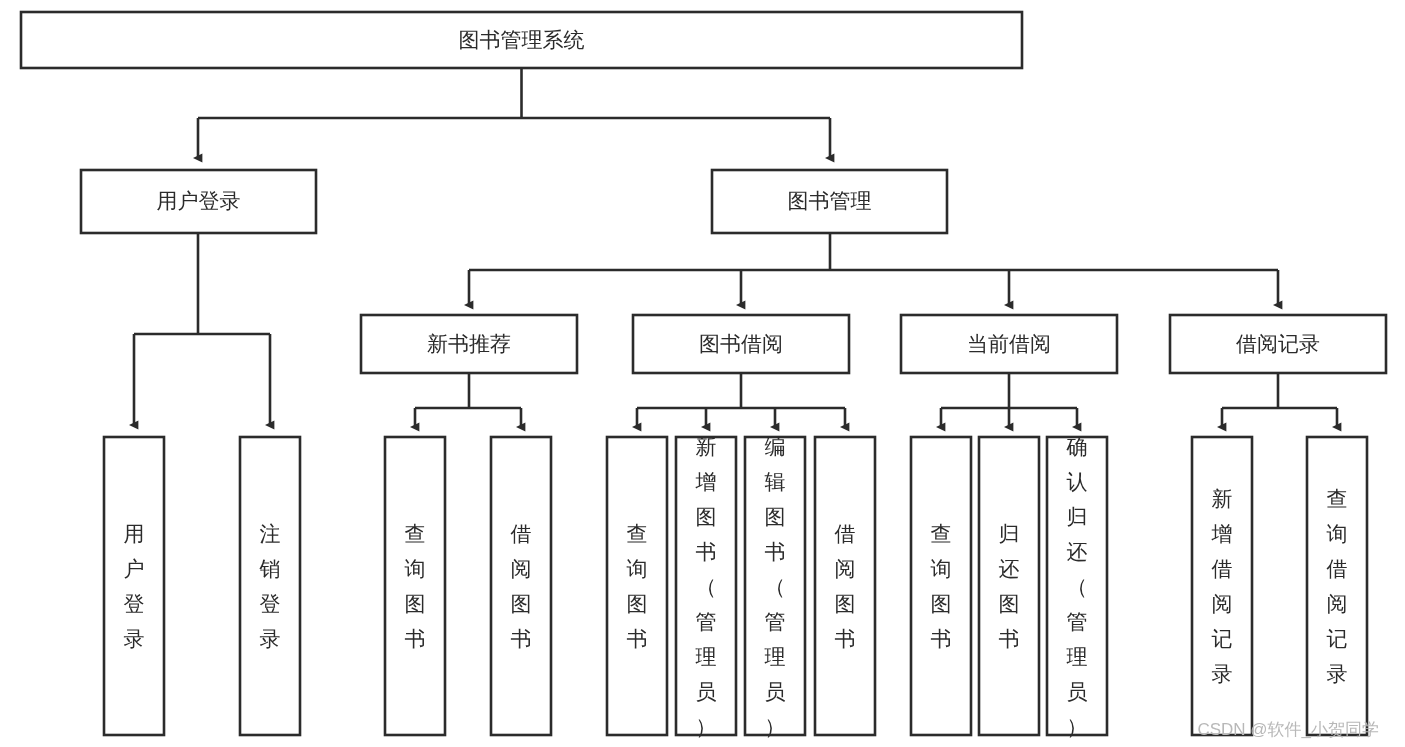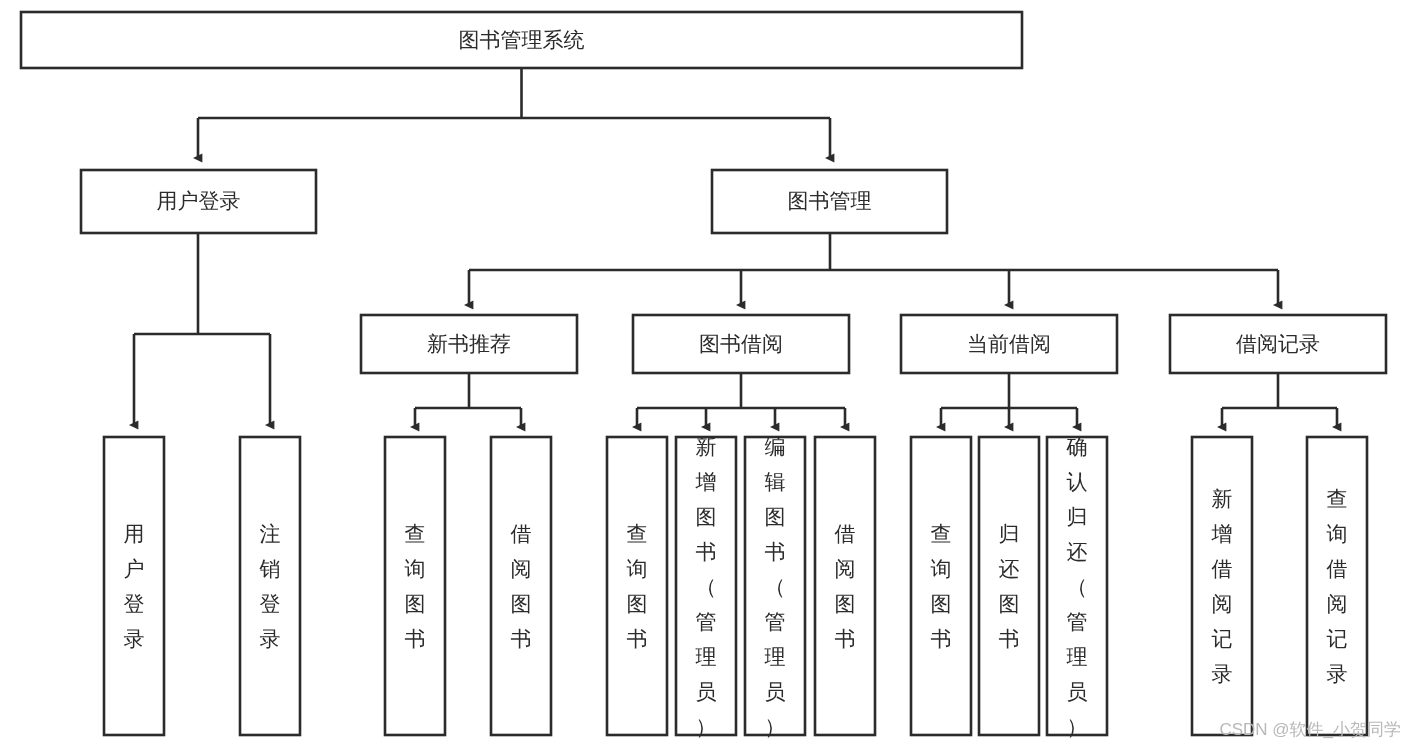--- a/index.html
+++ b/index.html
@@ -45,21 +45,21 @@
   }
   .label-h {
     font-size: 21px;
   }
   .label-v {
     font-size: 21px;
     letter-spacing: 0px;
   }
   .watermark {
     position: absolute;
-    right: 4px;
+    right: 26px;
     bottom: 6px;
     font-family: "Liberation Sans", "DejaVu Sans", sans-serif;
     font-size: 17px;
     color: #b8b8b8;
     white-space: nowrap;
     user-select: none;
   }
 </style>
 </head>
 <body>

